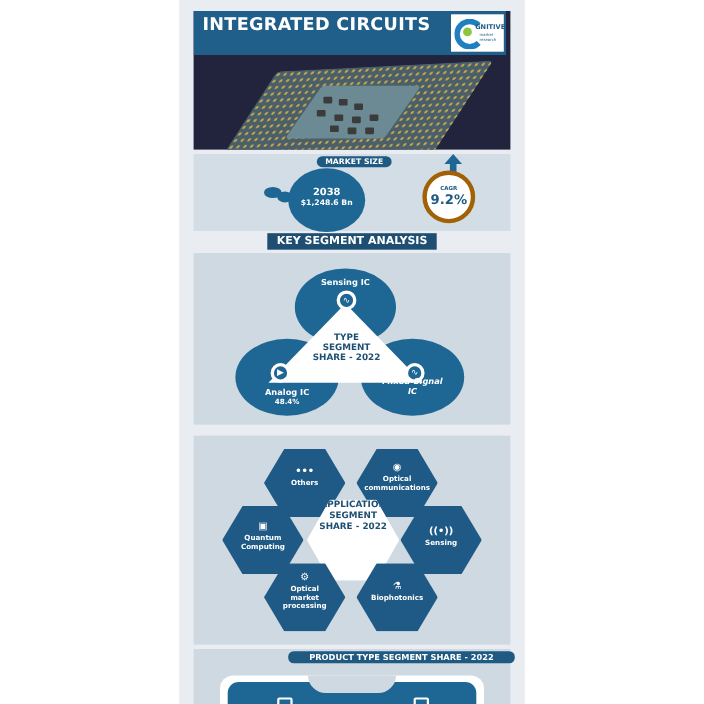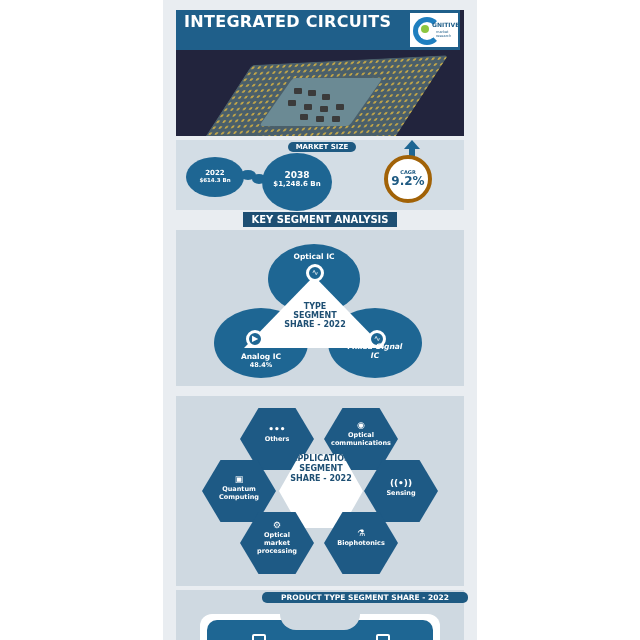--- a/index.html
+++ b/index.html
@@ -87,24 +87,20 @@
       <div class="logo-c"></div>
       <div class="logo-dot"></div>
       <div class="logo-t">GNITIVE</div>
       <div class="logo-s">market research</div>
     </div>
   </div>
 </div>
 
 <div class="ms-card">
   <div class="pill-label ms-label">MARKET SIZE</div>
-  <div class="blob b1">
-    <div class="y">2022</div>
-    <div class="v">$614.3 Bn</div>
-  </div>
   <div class="bridge1"></div>
   <div class="bridge2"></div>
   <div class="blob b2">
     <div class="y">2038</div>
     <div class="v">$1,248.6 Bn</div>
   </div>
   <div class="cagr-arrow"></div>
   <div class="cagr-stem"></div>
   <div class="cagr-ring">
     <div class="cagr-l">CAGR</div>
@@ -117,21 +113,21 @@
 <div class="type-card">
   <div class="circ c-dig"></div>
   <div class="circ c-ana"></div>
   <div class="circ c-mix"></div>
   <div class="tri"></div>
   <div class="tri-txt">
     <div>TYPE</div>
     <div>SEGMENT</div>
     <div>SHARE - 2022</div>
   </div>
-  <div class="ctxt" style="left:108px;top:22px;width:60px;">Optical IC</div>
+  <div class="ctxt" style="left:108px;top:22px;width:60px;">Sensing IC</div>
   <div class="ring-icon" style="left:130px;top:34px;">∿</div>
   <div class="ring-icon" style="left:70px;top:100px;">▶</div>
   <div class="ctxt" style="left:52px;top:122px;width:66px;">
     <div>Analog IC</div>
     <div style="font-size:6.5px">48.4%</div>
   </div>
   <div class="ring-icon" style="left:192px;top:100px;">∿</div>
   <div class="ctxt" style="left:164px;top:112px;width:70px;font-style:italic;">
     <div>Mixed-Signal</div>
     <div>IC</div>

